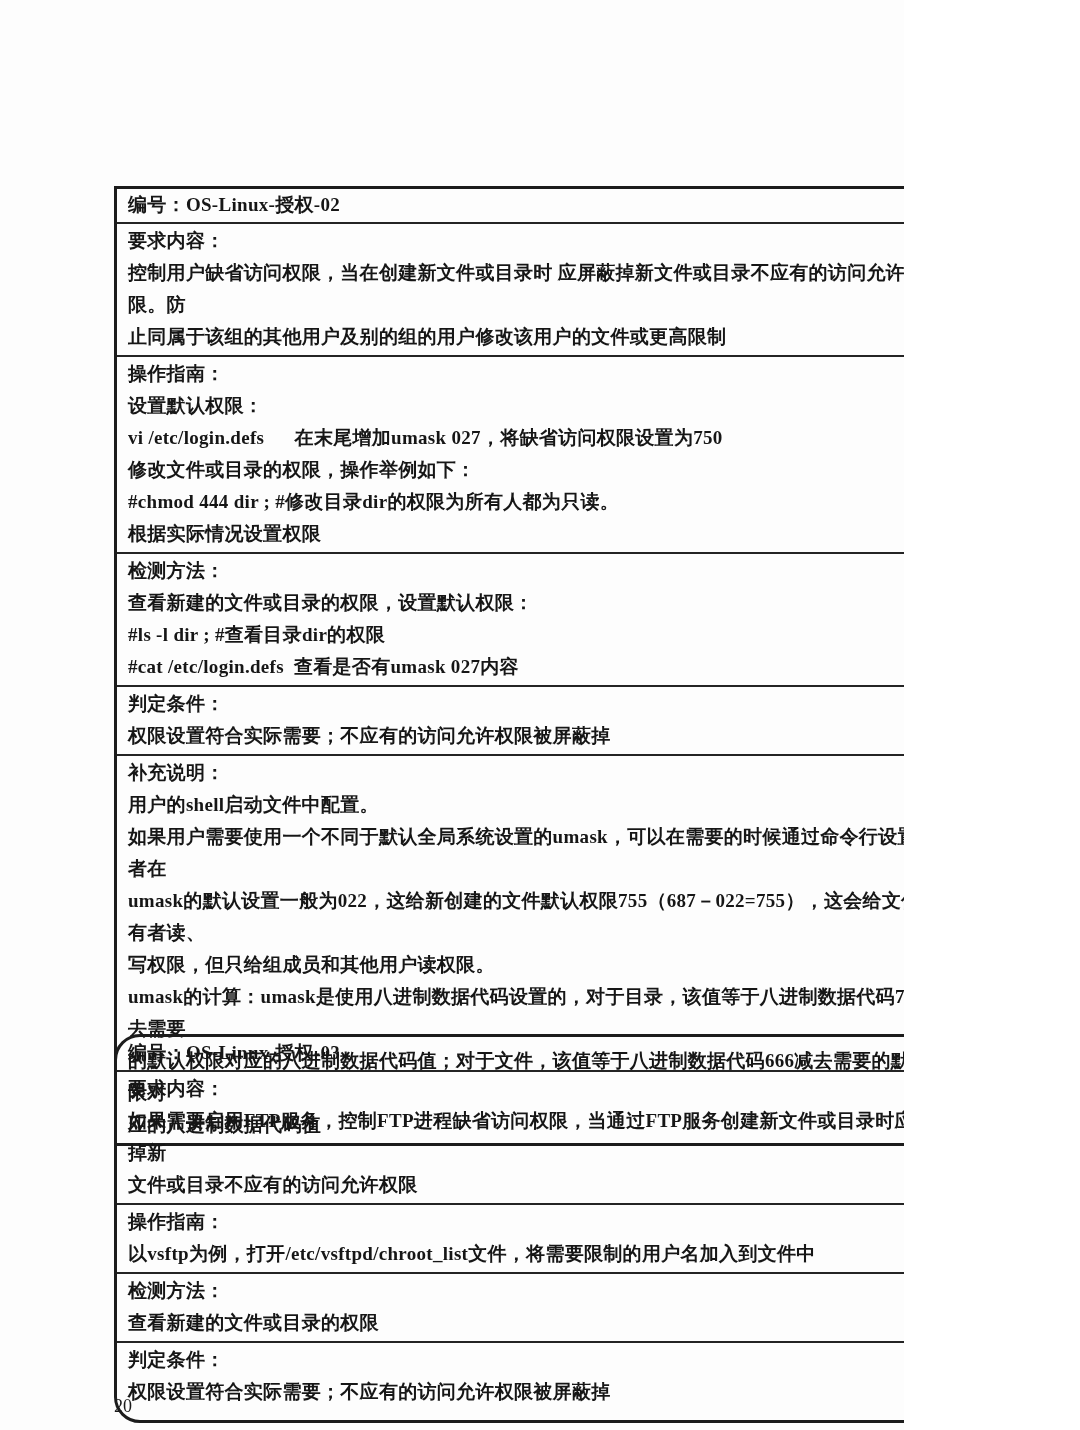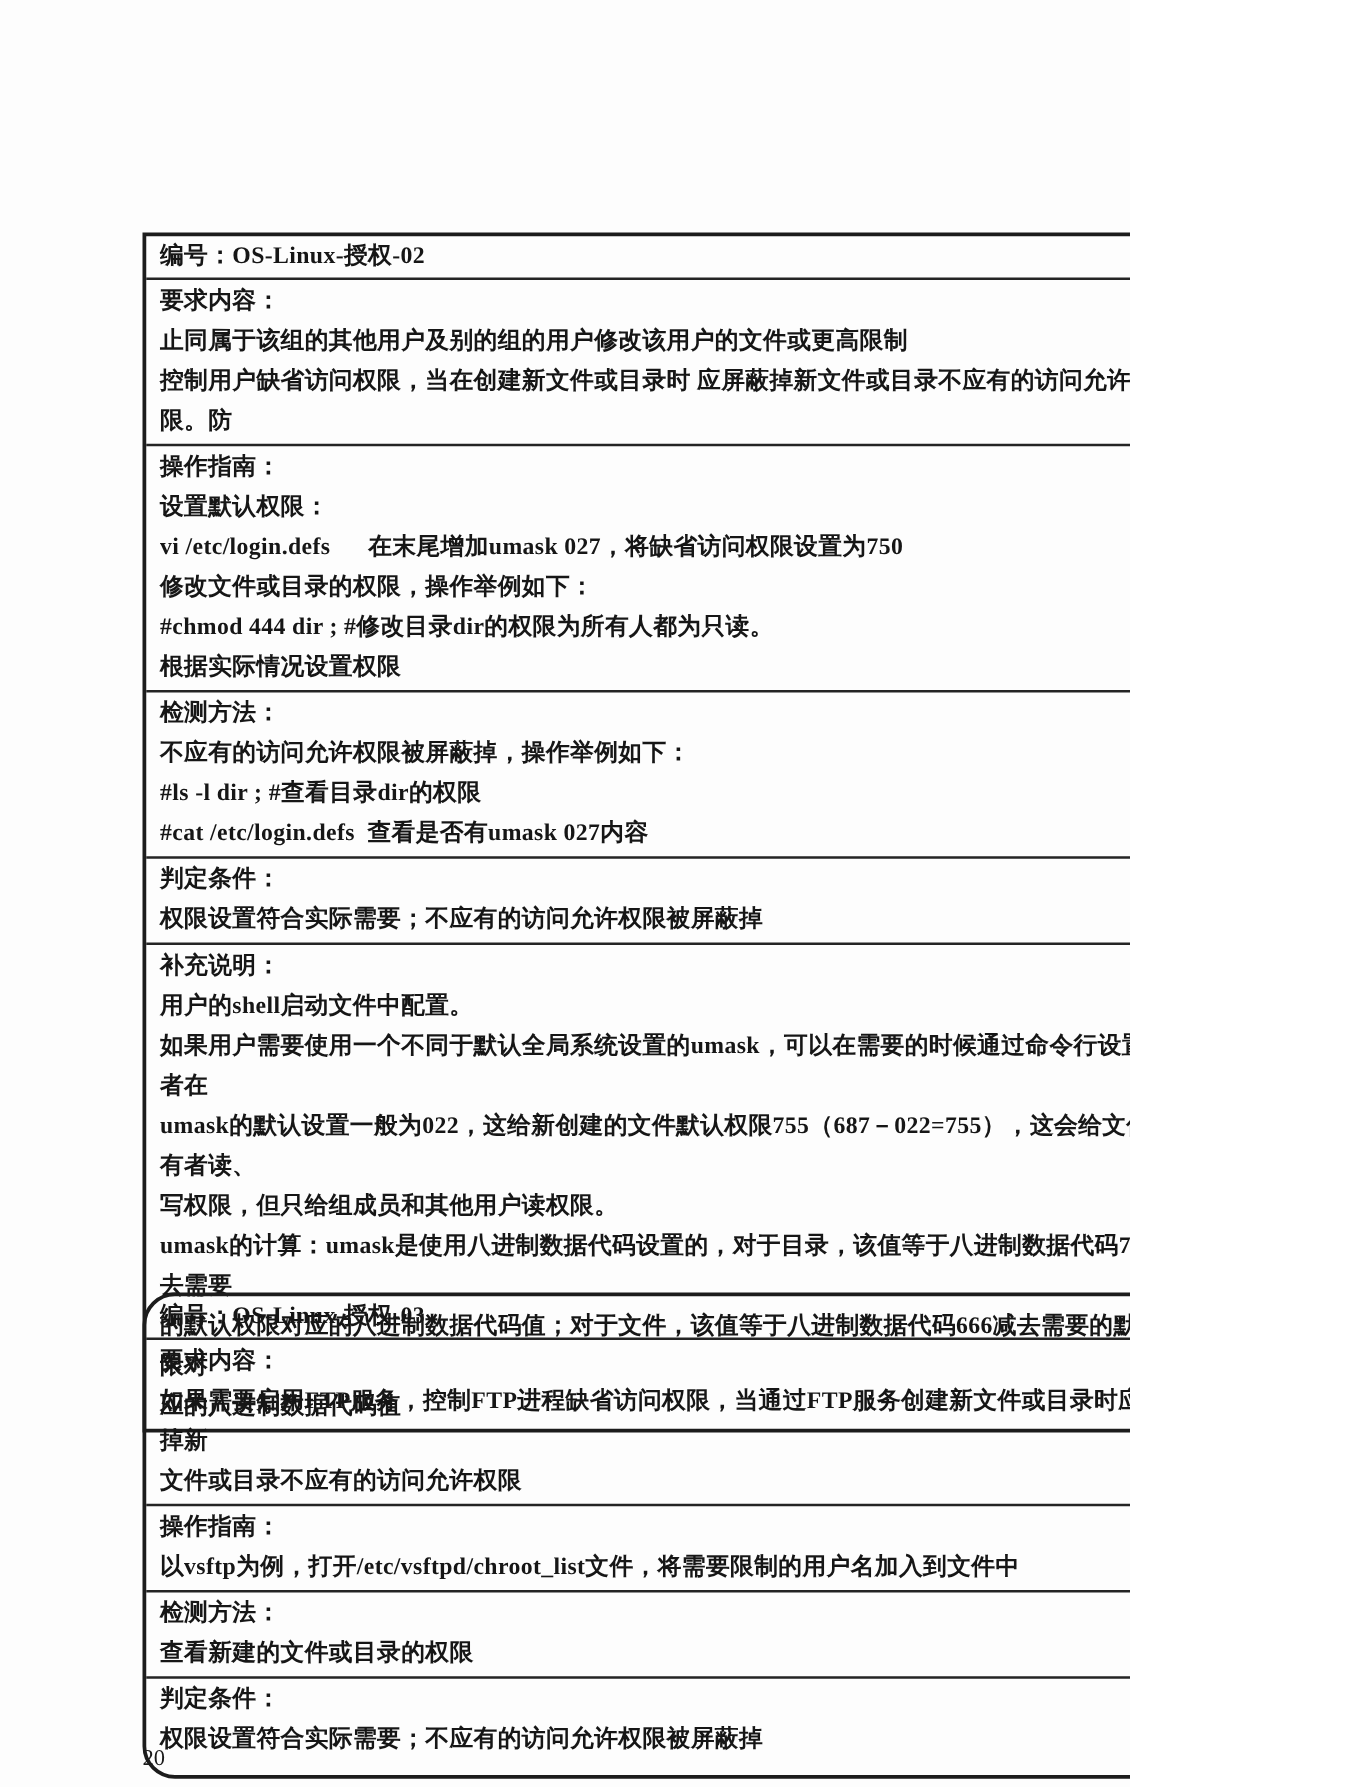--- a/index.html
+++ b/index.html
@@ -59,34 +59,34 @@
 <body>
 
 <div class="page">
 
   <div class="doc-table" id="table-1">
       <div class="section section-id">
         <div class="line label-line">编号：OS-Linux-授权-02</div>
       </div>
       <div class="section section-requirement">
         <div class="line label-line">要求内容：</div>
+        <div class="line">控制用户缺省访问权限，当在创建新文件或目录时 应屏蔽掉新文件或目录不应有的访问允许权限。防</div>
         <div class="line">止同属于该组的其他用户及别的组的用户修改该用户的文件或更高限制</div>
-        <div class="line">控制用户缺省访问权限，当在创建新文件或目录时 应屏蔽掉新文件或目录不应有的访问允许权限。防</div>
       </div>
       <div class="section section-operation-guide">
         <div class="line label-line">操作指南：</div>
         <div class="line">设置默认权限：</div>
         <div class="line">vi /etc/login.defs      在末尾增加umask 027，将缺省访问权限设置为750</div>
         <div class="line">修改文件或目录的权限，操作举例如下：</div>
         <div class="line">#chmod 444 dir ; #修改目录dir的权限为所有人都为只读。</div>
         <div class="line">根据实际情况设置权限</div>
       </div>
       <div class="section section-detection-method">
         <div class="line label-line">检测方法：</div>
-        <div class="line">不应有的访问允许权限被屏蔽掉，操作举例如下：</div>
+        <div class="line">查看新建的文件或目录的权限，设置默认权限：</div>
         <div class="line">#ls -l dir ; #查看目录dir的权限</div>
         <div class="line">#cat /etc/login.defs  查看是否有umask 027内容</div>
       </div>
       <div class="section section-judgment-condition">
         <div class="line label-line">判定条件：</div>
         <div class="line">权限设置符合实际需要；不应有的访问允许权限被屏蔽掉</div>
       </div>
       <div class="section section-supplementary-note">
         <div class="line label-line">补充说明：</div>
         <div class="line">用户的shell启动文件中配置。</div>

